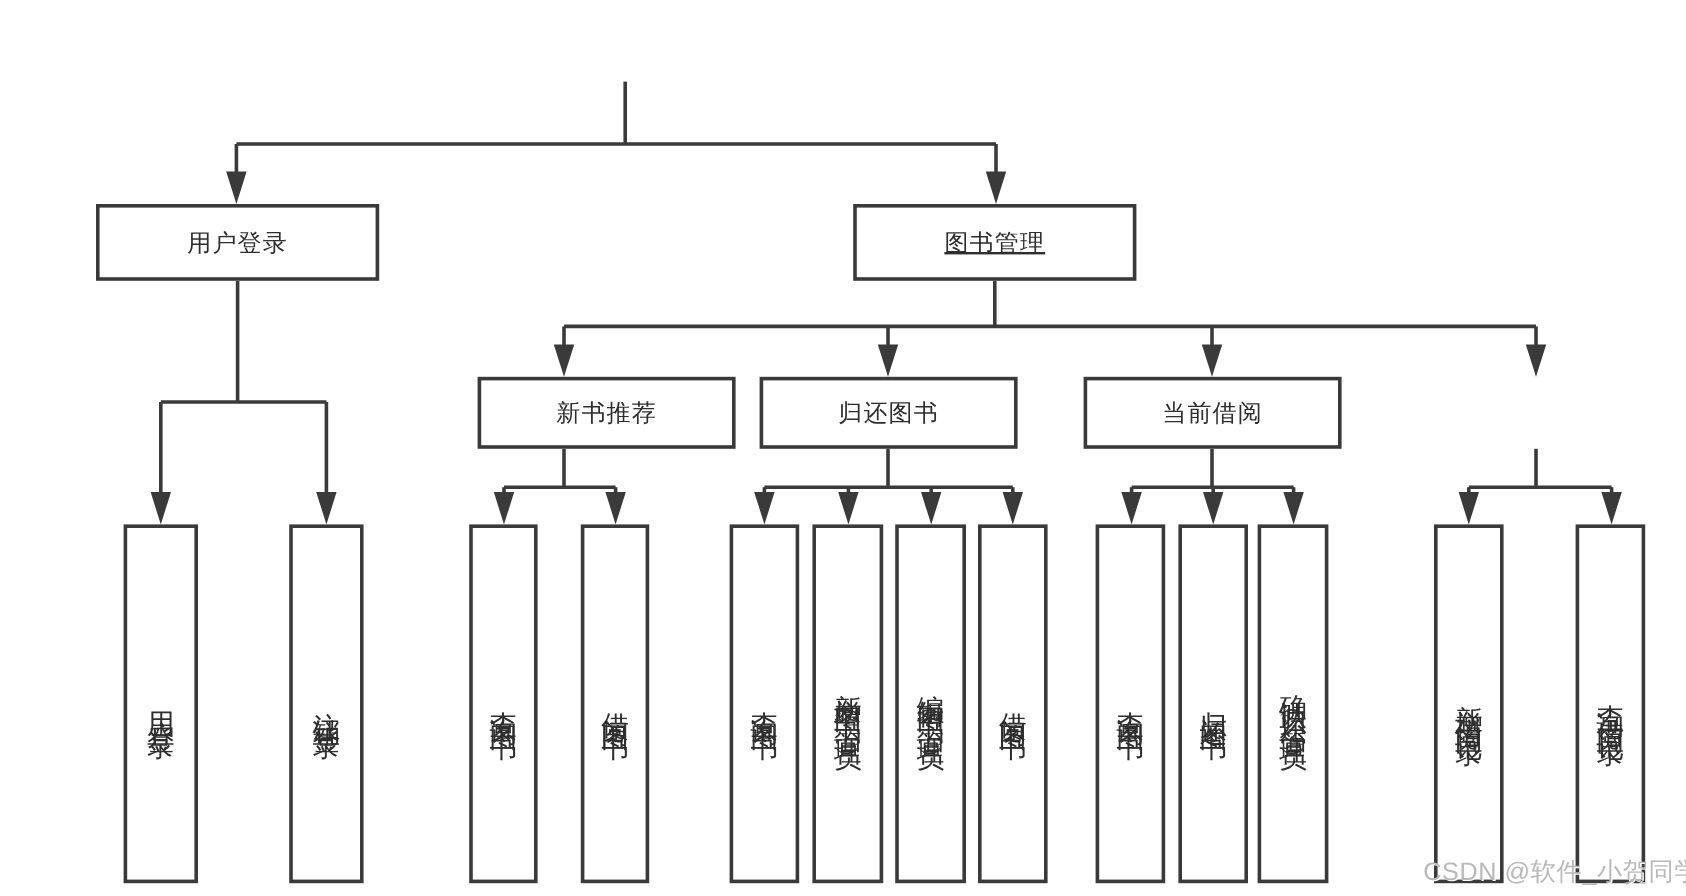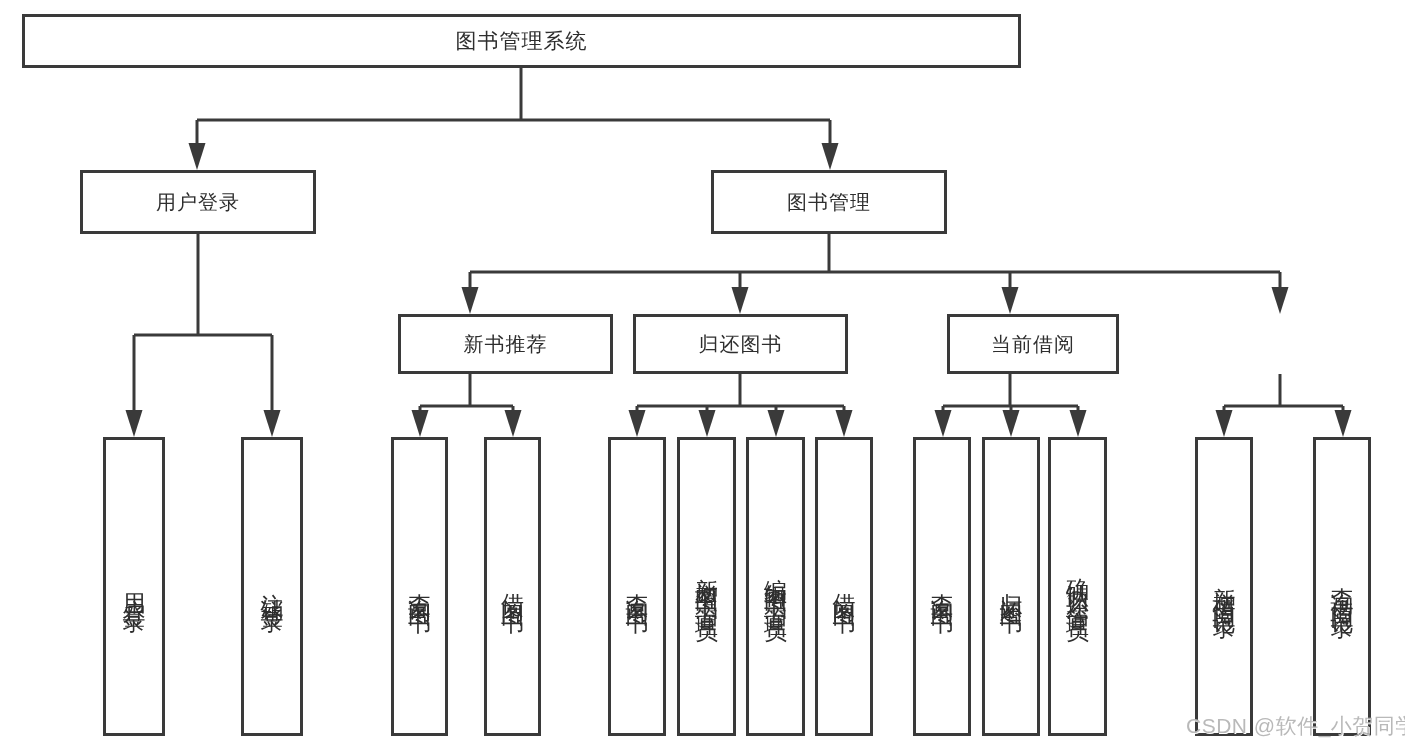--- a/index.html
+++ b/index.html
@@ -110,38 +110,35 @@
         <polygon points="767.5,410 784.5,410 776,437" fill="#3a3a3a"></polygon>
         <polygon points="835.5,410 852.5,410 844,437" fill="#3a3a3a"></polygon>
         <polygon points="934.5,410 951.5,410 943,437" fill="#3a3a3a"></polygon>
         <polygon points="1002.5,410 1019.5,410 1011,437" fill="#3a3a3a"></polygon>
         <polygon points="1069.5,410 1086.5,410 1078,437" fill="#3a3a3a"></polygon>
         <polygon points="1215.5,410 1232.5,410 1224,437" fill="#3a3a3a"></polygon>
         <polygon points="1334.5,410 1351.5,410 1343,437" fill="#3a3a3a"></polygon>
       </g>
   </svg>
 
-  <div class="node" style="left:22px; top:14px; width:999px; height:54px;">
-    <span class="h-label root-label">图书管理系统</span>
-  </div>
 
   <div class="node" style="left:80px; top:170px; width:236px; height:64px;">
     <span class="h-label">用户登录</span>
   </div>
-  <div class="node" style="left:711px; top:170px; width:236px; height:64px;">
+  <div class="node" style="left:711px; top:170px; width:236px; height:64px;text-decoration:underline;">
     <span class="h-label">图书管理</span>
   </div>
 
   <div class="node" style="left:363px; top:314px; width:215px; height:60px;margin-left:35px;">
     <span class="h-label">新书推荐</span>
   </div>
   <div class="node" style="left:633px; top:314px; width:215px; height:60px;">
     <span class="h-label">归还图书</span>
   </div>
-  <div class="node" style="left:947px; top:314px; width:172px; height:60px;">
+  <div class="node" style="left:903px; top:314px; width:215px; height:60px;">
     <span class="h-label">当前借阅</span>
   </div>
 
   <div class="node" style="left:103px; top:437px; width:62px; height:299px;">
     <span class="v-label">用户登录</span>
   </div>
   <div class="node" style="left:241px; top:437px; width:62px; height:299px;">
     <span class="v-label">注销登录</span>
   </div>
 

